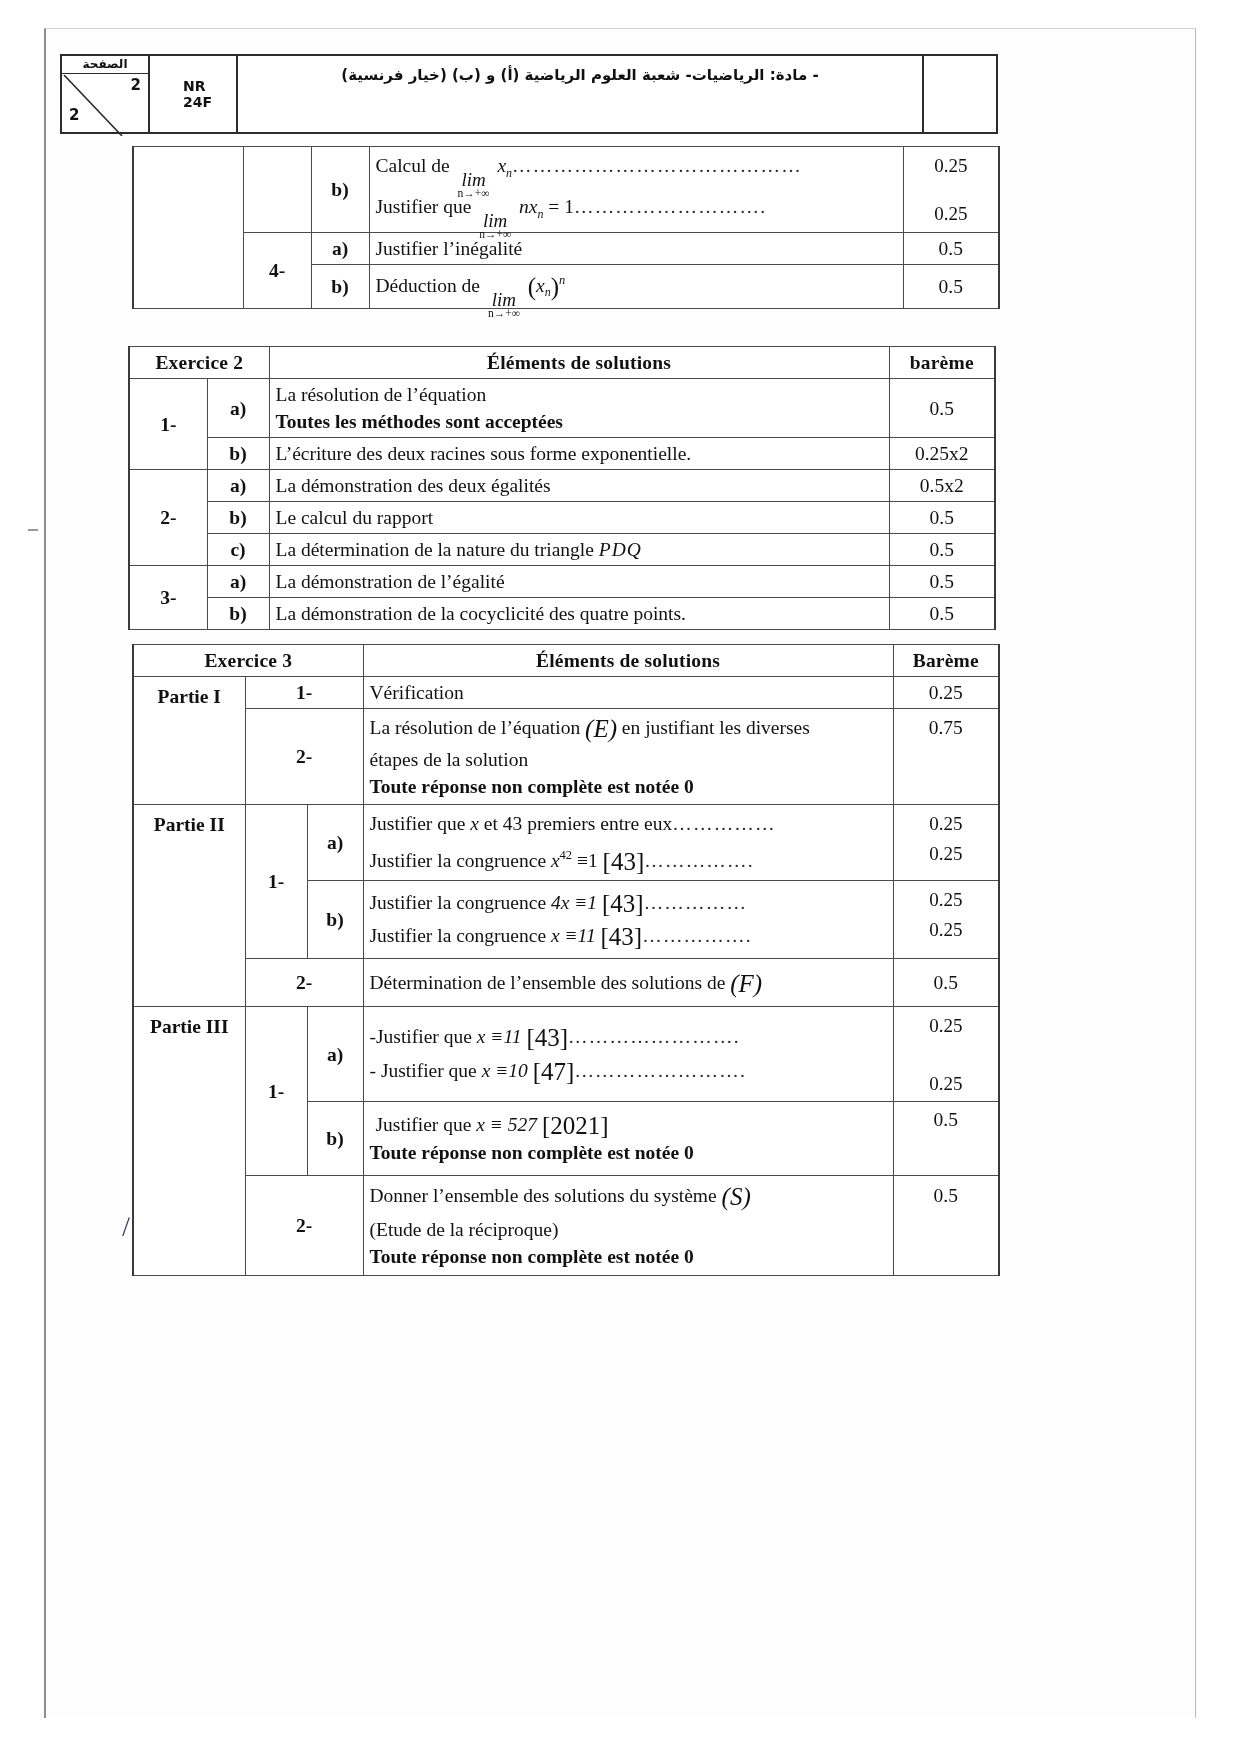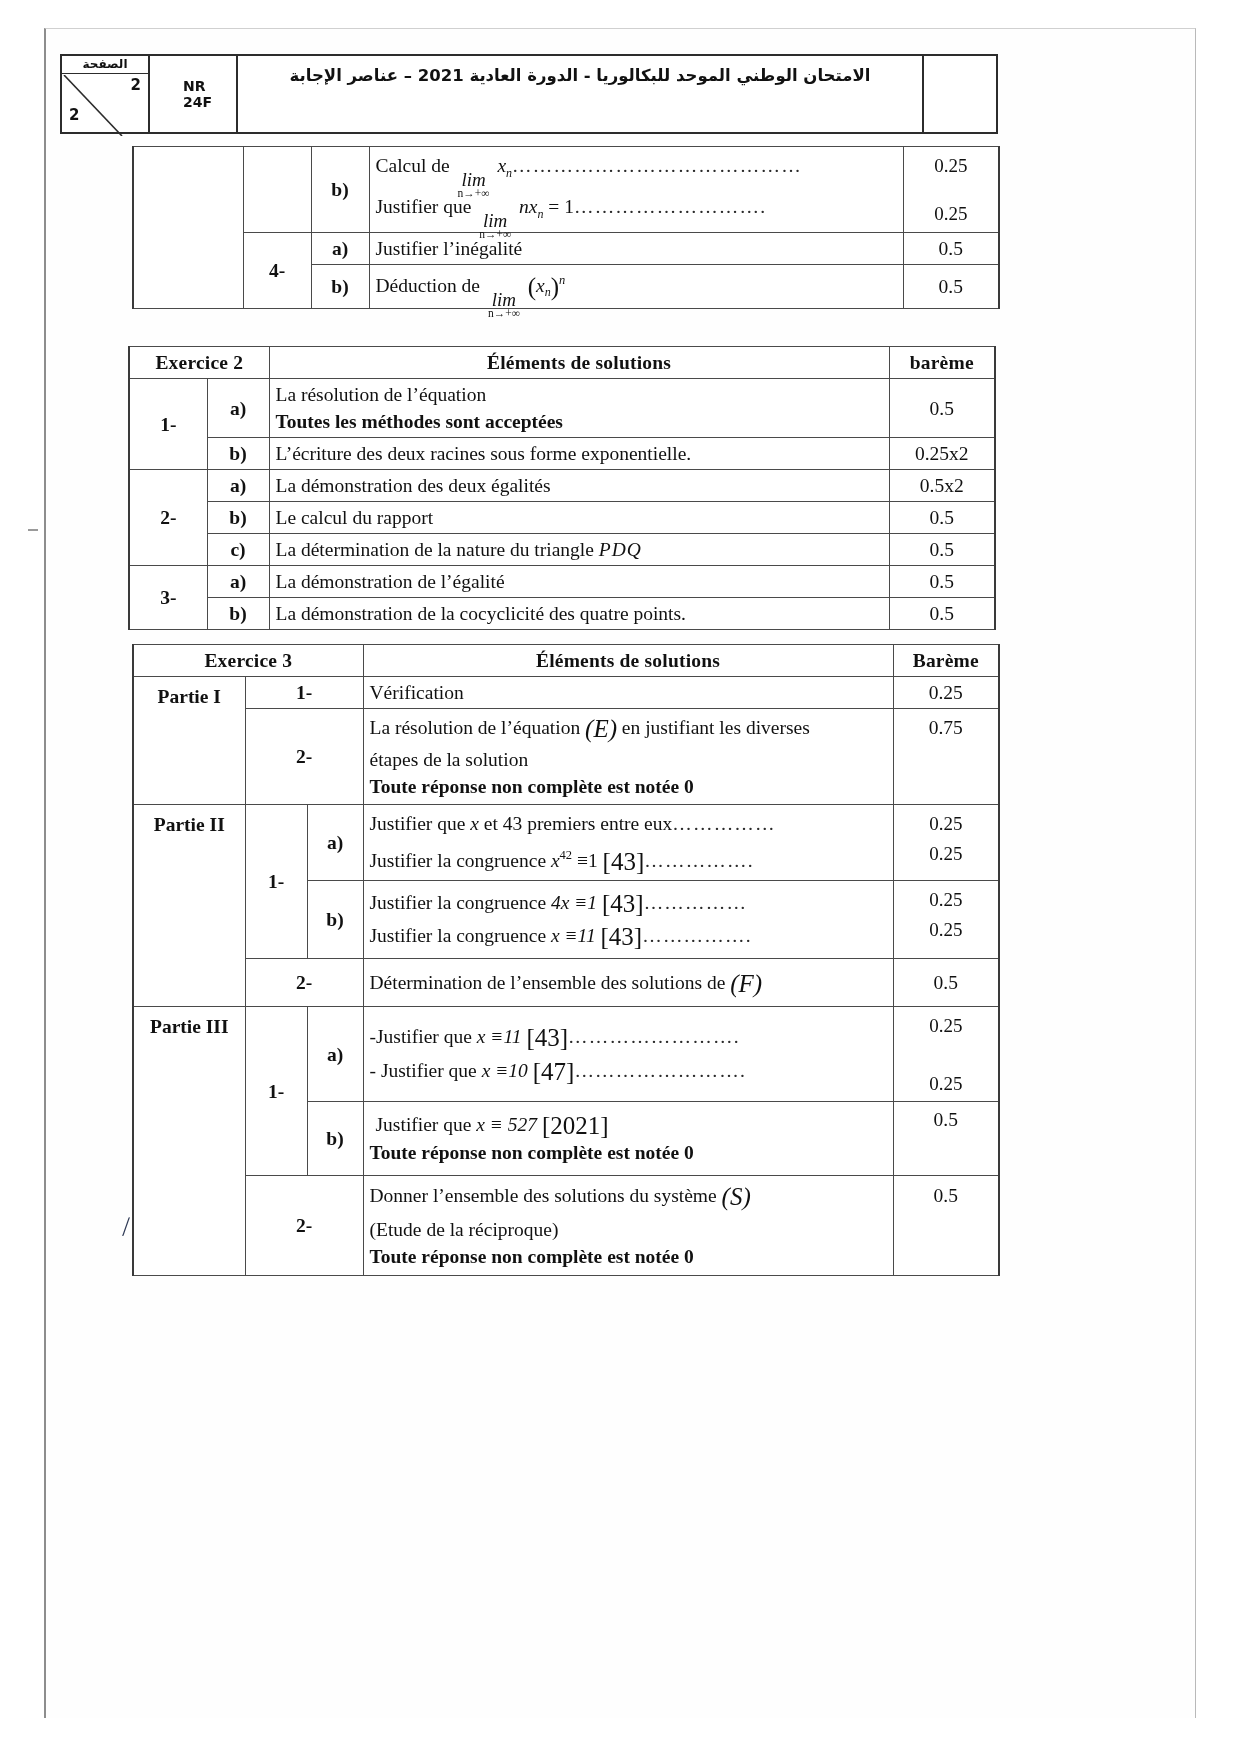--- a/index.html
+++ b/index.html
@@ -194,21 +194,21 @@
         <line x1="2" y1="0" x2="60" y2="61" stroke="#2c2c2c" stroke-width="1.6"></line>
       </svg>
     </div>
     <div class="hdr-num-top">2</div>
     <div class="hdr-num-bot">2</div>
   </div>
 
   <div class="hdr-code-cell">NR 24F</div>
 
   <div class="hdr-title-cell">
-    <div class="hdr-line1">الامتحان الوطني الموحد للبكالوريا - الدورة العادية 2021 – عناصر الإجابة</div>
+    <div class="hdr-line2">- مادة: الرياضيات- شعبة العلوم الرياضية (أ) و (ب) (خيار فرنسية)</div>
   </div>
 
   <div class="hdr-blank-cell"></div>
 </div>
 
 <table class="grid" id="t1" style="left:132px; top:146px; width:866px;">
   <colgroup>
     <col style="width:110px">
     <col style="width:68px">
     <col style="width:58px">

